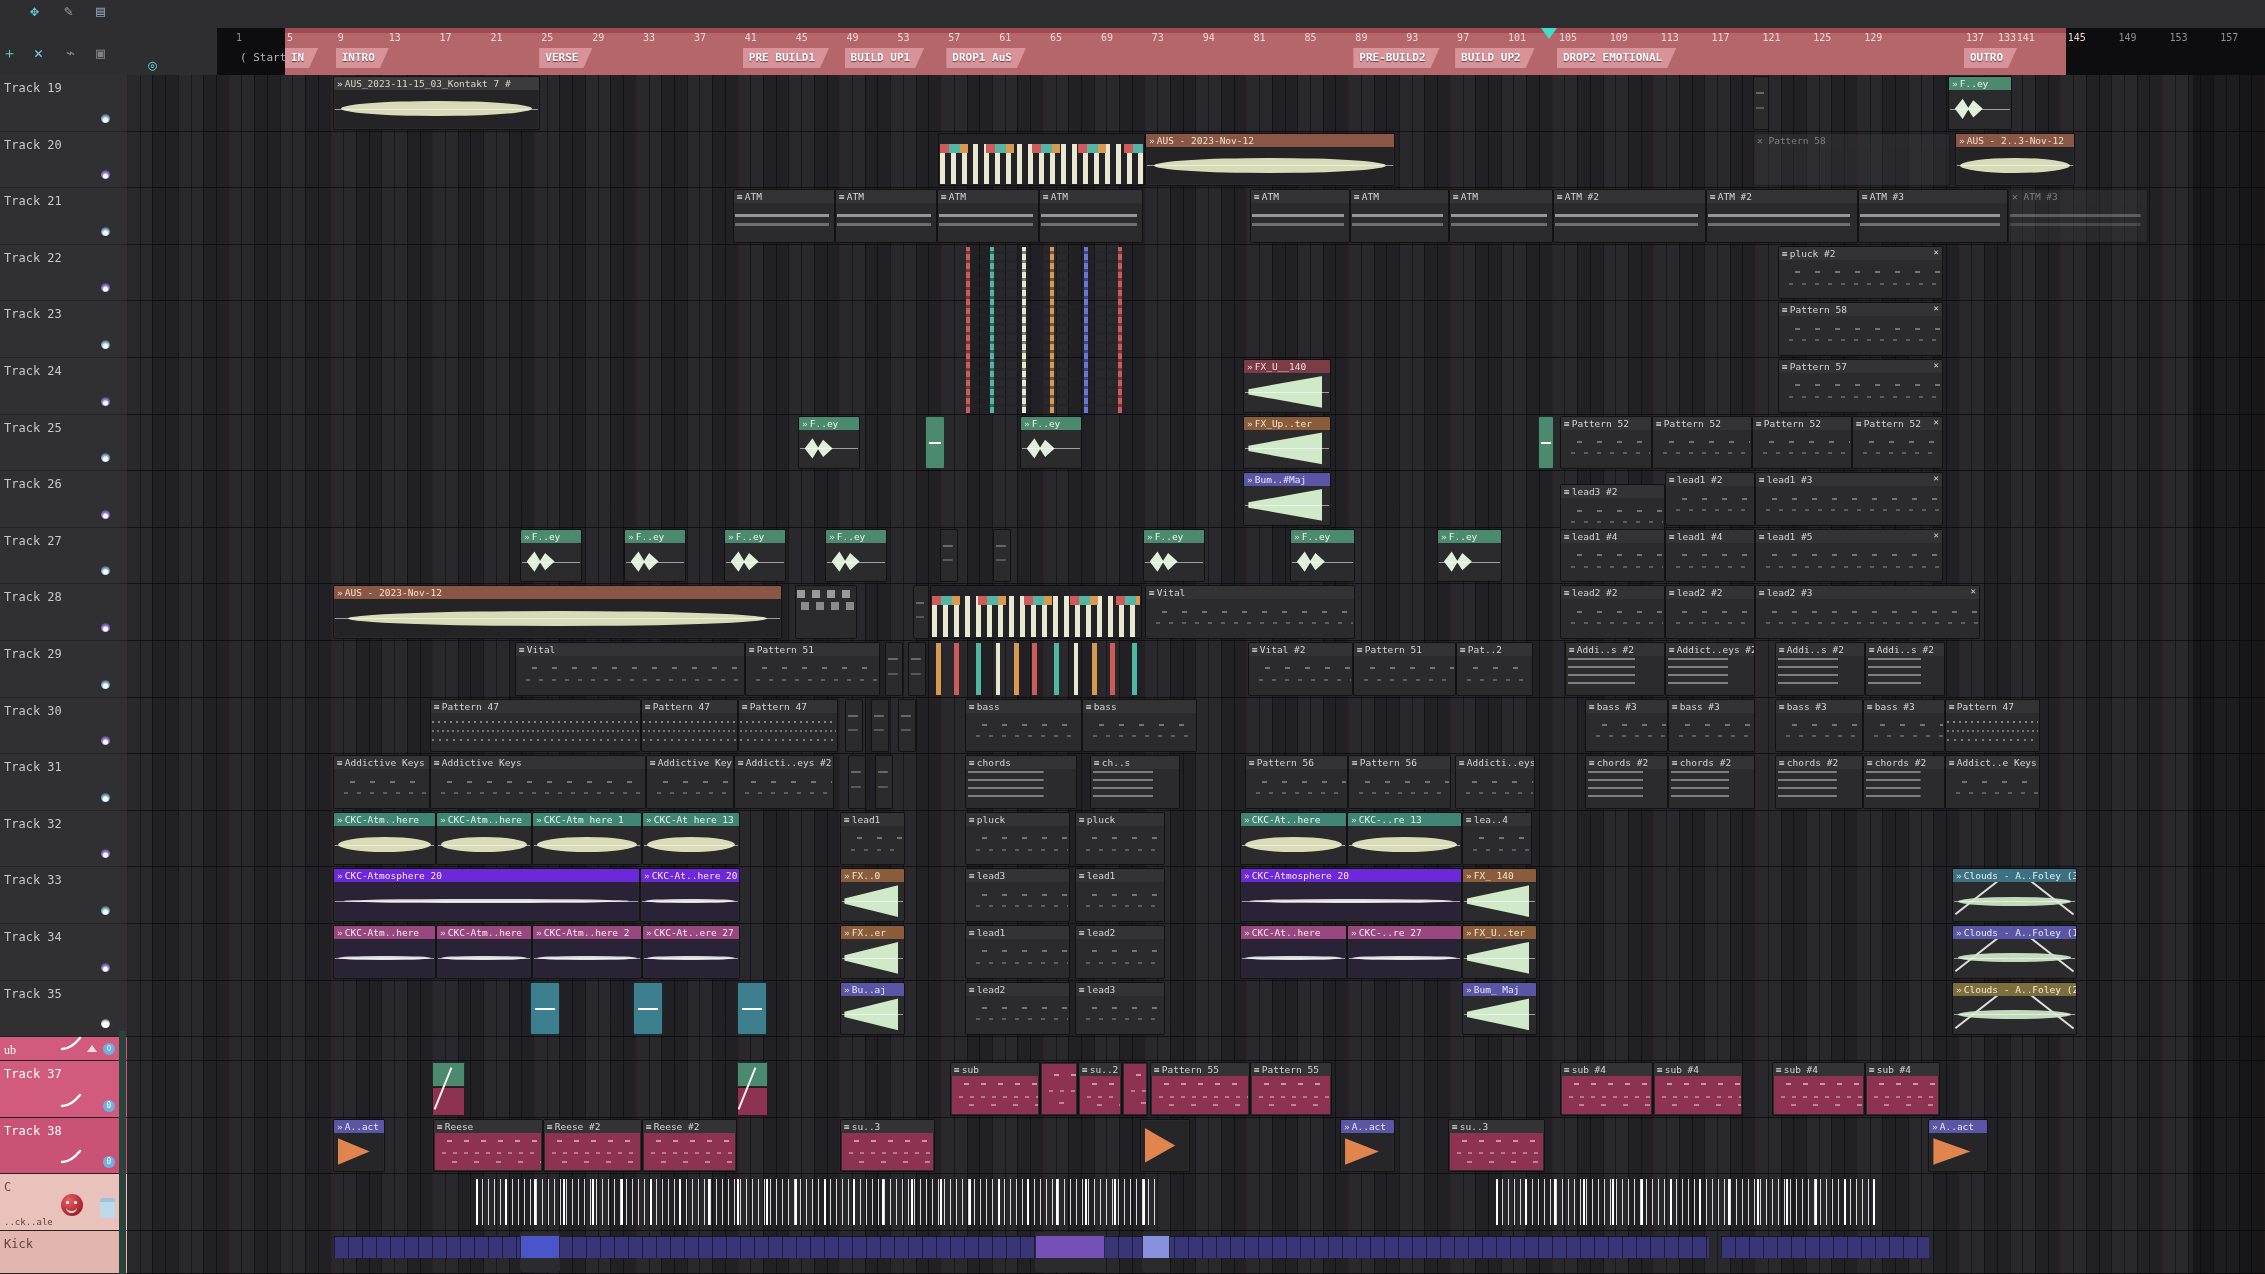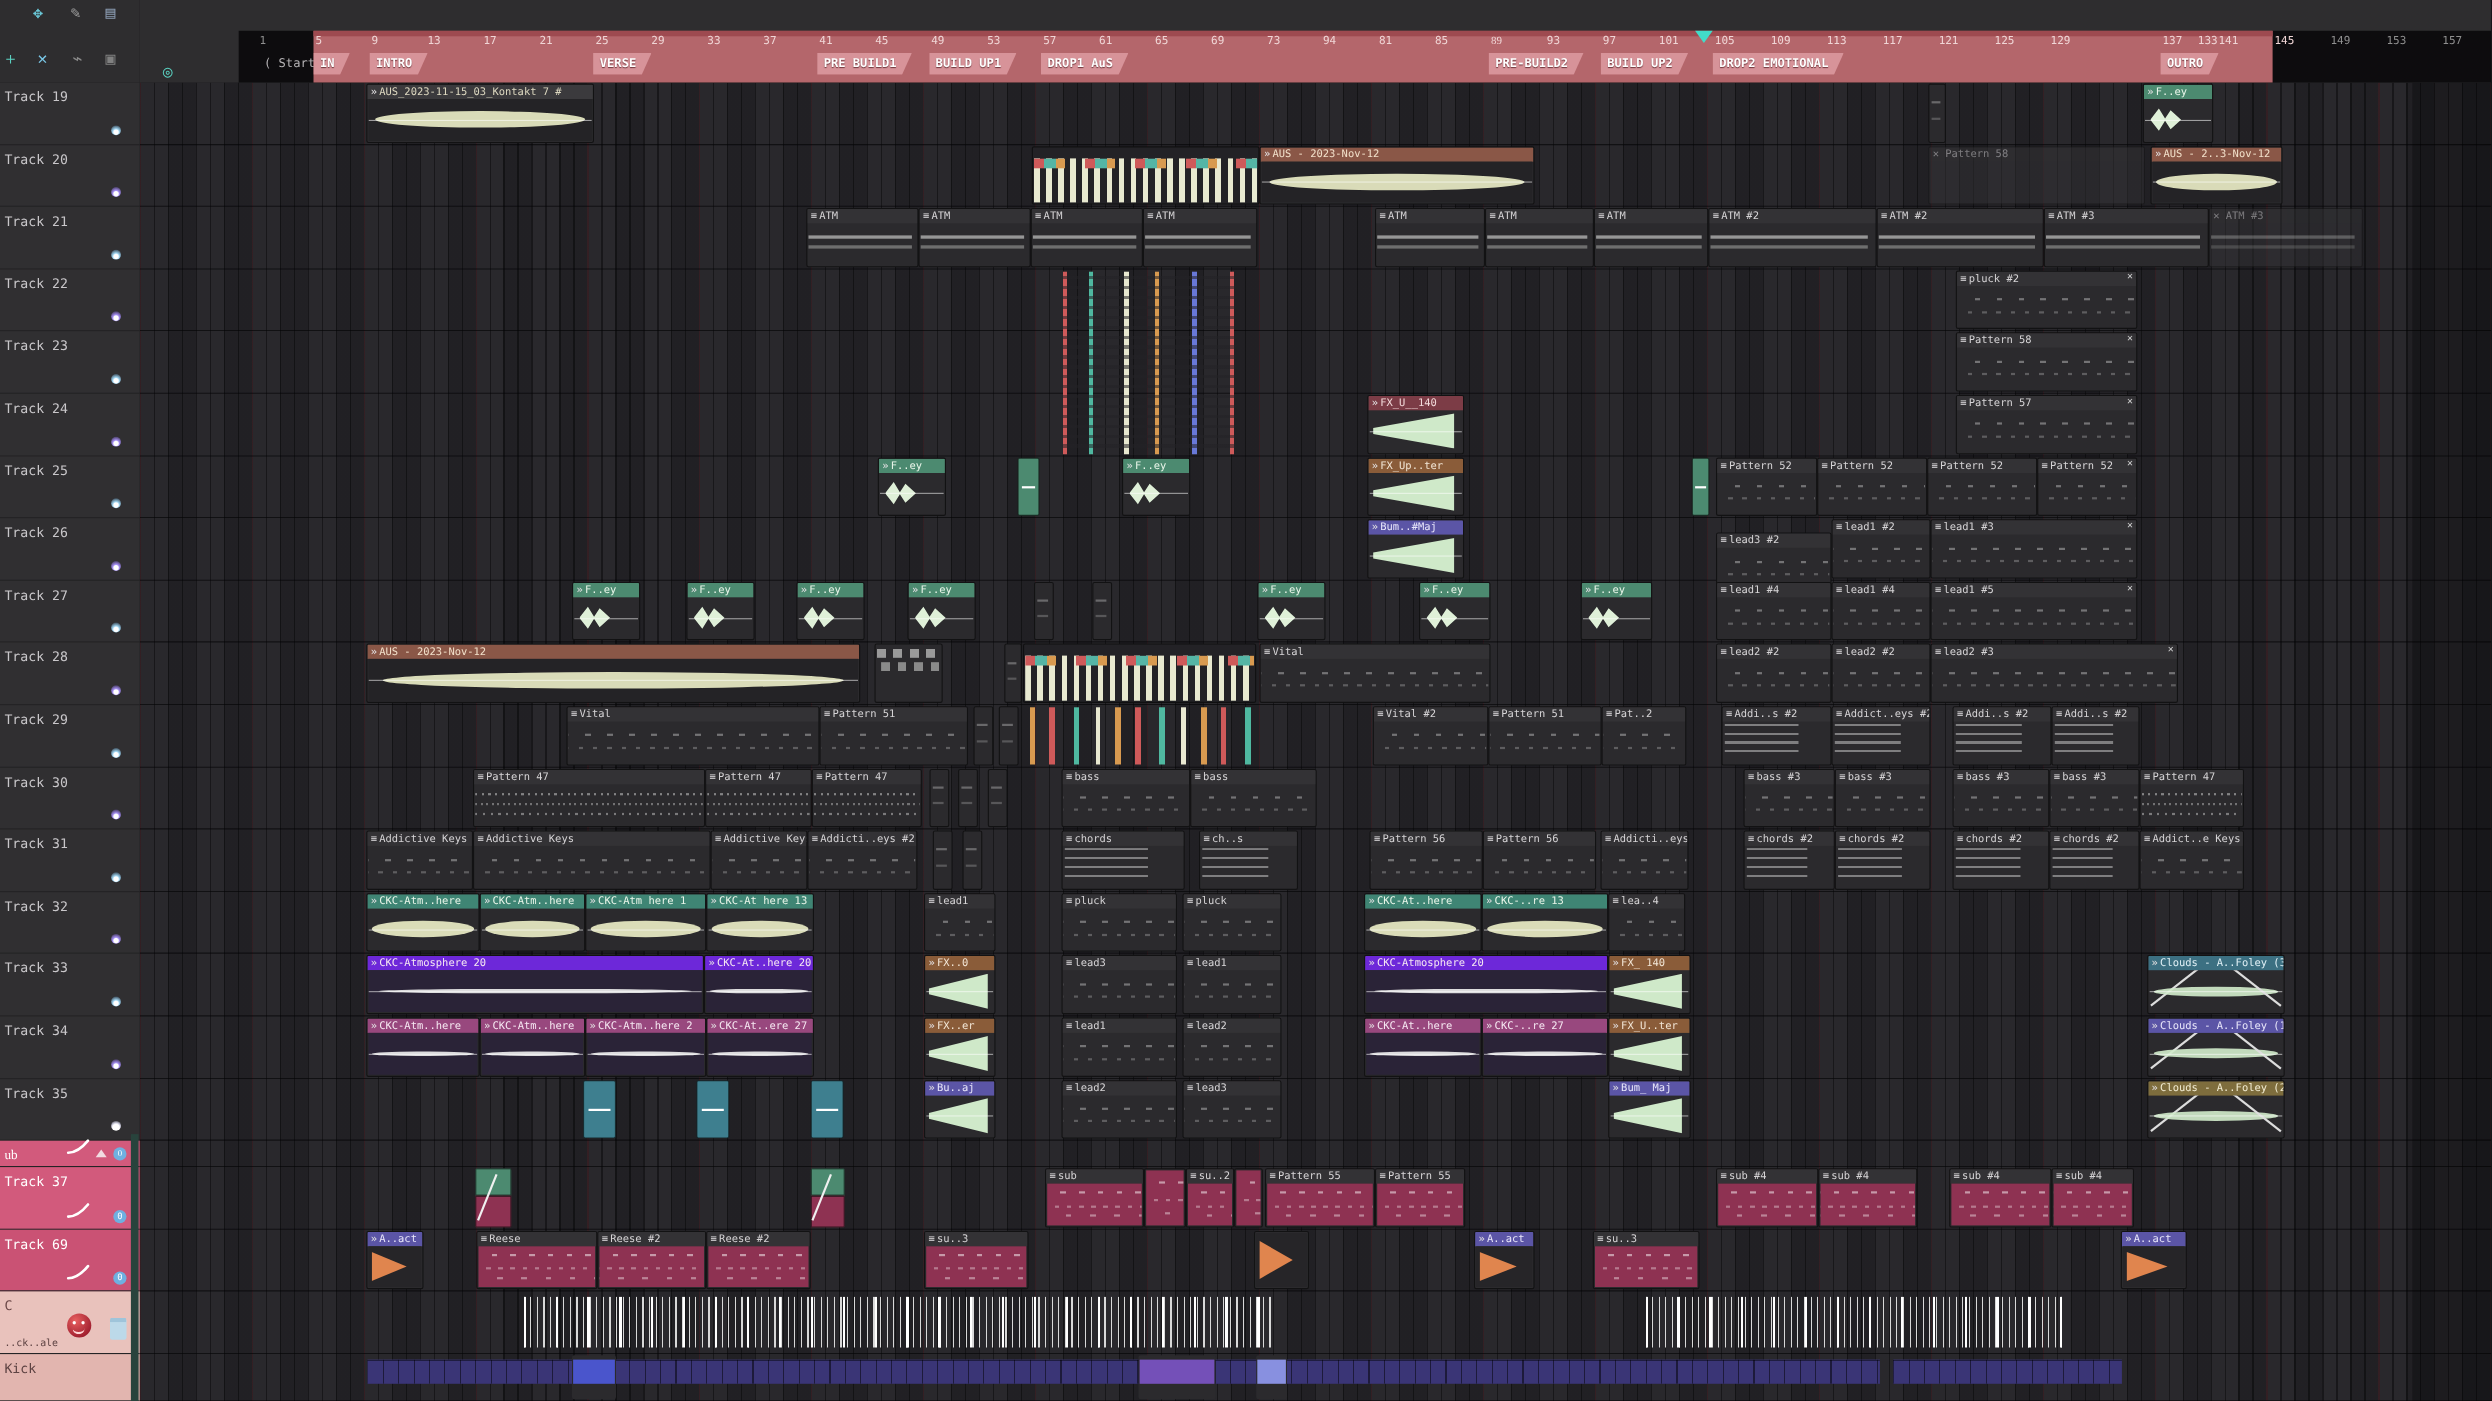--- a/index.html
+++ b/index.html
@@ -180,21 +180,21 @@
       <div class="rnum in" style="left: 719.56px;">49</div>
       <div class="rnum in" style="left: 770.44px;">53</div>
       <div class="rnum in" style="left: 821.32px;">57</div>
       <div class="rnum in" style="left: 872.2px;">61</div>
       <div class="rnum in" style="left: 923.08px;">65</div>
       <div class="rnum in" style="left: 973.96px;">69</div>
       <div class="rnum in" style="left: 1024.84px;">73</div>
       <div class="rnum in" style="left: 1075.72px;">94</div>
       <div class="rnum in" style="left: 1126.6px;">81</div>
       <div class="rnum in" style="left: 1177.48px;">85</div>
-      <div class="rnum in" style="left: 1228.36px; font-family: Liberation Serif, serif;">89</div>
+      <div class="rnum in" style="left: 1228.36px;">89</div>
       <div class="rnum in" style="left: 1279.24px;">93</div>
       <div class="rnum in" style="left: 1330.12px;">97</div>
       <div class="rnum in" style="left: 1381px;">101</div>
       <div class="rnum in" style="left: 1431.88px;">105</div>
       <div class="rnum in" style="left: 1482.76px;">109</div>
       <div class="rnum in" style="left: 1533.64px;">113</div>
       <div class="rnum in" style="left: 1584.52px;">117</div>
       <div class="rnum in" style="left: 1635.4px;">121</div>
       <div class="rnum in" style="left: 1686.28px;">125</div>
       <div class="rnum in" style="left: 1737.16px;">129</div>
@@ -305,21 +305,21 @@
         <div class="pico-c0">0</div>
       </div>
       <div class="trow s-pink" style="top: 1061px; height: 56.6px;">
         <div class="tname">Track 37</div>
         <div class="pico-sw"><svg width="24" height="17" viewBox="0 0 24 17">
             <path d="M3 14 Q12 14 21 3" stroke="#fff" stroke-width="2.4" fill="none" stroke-linecap="round"></path>
           </svg></div>
         <div class="pico-c0">0</div>
       </div>
       <div class="trow s-pink2" style="top: 1117.6px; height: 56.6px;">
-        <div class="tname">Track 69</div>
+        <div class="tname">Track 38</div>
         <div class="pico-sw"><svg width="24" height="17" viewBox="0 0 24 17">
             <path d="M3 14 Q12 14 21 3" stroke="#fff" stroke-width="2.4" fill="none" stroke-linecap="round"></path>
           </svg></div>
         <div class="pico-c0">0</div>
       </div>
       <div class="trow s-lp" style="top: 1174.2px; height: 56.6px;">
         <div class="tname">C</div>
         <div class="devil">
           <div class="eyes"></div>
           <div class="smile"></div>

